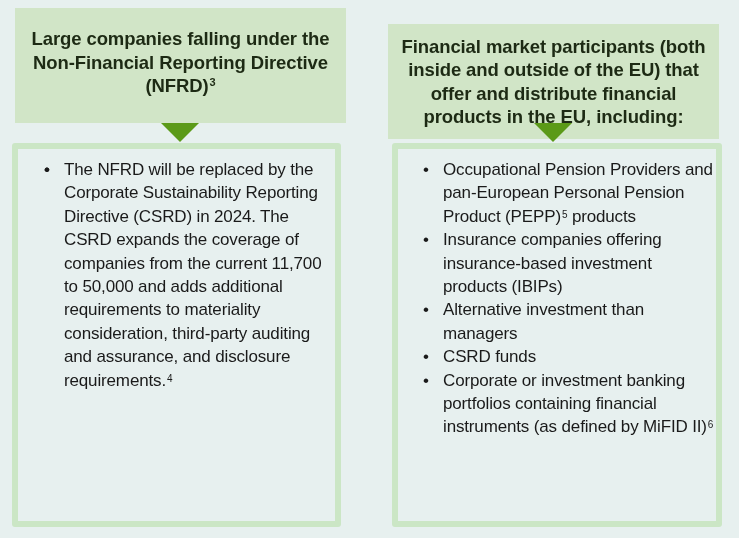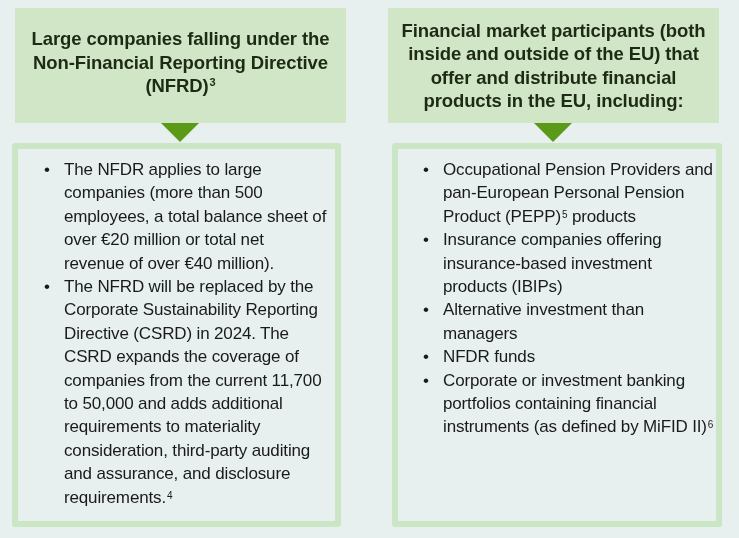--- a/index.html
+++ b/index.html
@@ -19,21 +19,21 @@
     top: 8px;
     height: 115px;
     background: #d1e5c7;
     display: flex;
     align-items: center;
     justify-content: flex-start;
     text-align: center;
     box-sizing: border-box;
   }
   .header-box.left { left: 15px; width: 331px; padding: 0 14px 6px 14px; }
-  .header-box.right { left: 388px; width: 331px; padding: 0 4px; }
+  .header-box.right { left: 388px; width: 331px; padding: 0 4px; margin-top: 16px; }
   .header-text {
     font-weight: bold;
     font-size: 18.5px;
     line-height: 23.5px;
     color: #1d2a14;
     letter-spacing: -0.1px;
   }
   .header-text sup {
     font-size: 11px;
     vertical-align: top;
@@ -99,21 +99,20 @@
 <body>
 
 <div class="header-box left">
   <div class="header-text"><span>Large companies falling under the Non-Financial Reporting Directive (NFRD)</span><sup>3</sup></div>
 </div>
 <div class="arrow left"></div>
 <div class="body-box left">
   <ul class="bullets">
     <li>
       <span class="bullet">•</span>
-      <span>The NFDR applies to large companies (more than 500 employees, a total balance sheet of over €20 million or total net revenue of over €40 million).</span>
     </li>
     <li>
       <span class="bullet">•</span>
       <span>The NFRD will be replaced by the Corporate Sustainability Reporting Directive (CSRD) in 2024. The CSRD expands the coverage of companies from the current 11,700 to 50,000 and adds additional requirements to materiality consideration, third-party auditing and assurance, and disclosure requirements.</span><sup>4</sup>
     </li>
   </ul>
 </div>
 
 <div class="header-box right">
   <div class="header-text">Financial market participants (both inside and outside of the EU) that offer and distribute financial products in the EU, including:</div>
@@ -128,20 +127,20 @@
     <li>
       <span class="bullet">•</span>
       <span>Insurance companies offering insurance-based investment products (IBIPs)</span>
     </li>
     <li>
       <span class="bullet">•</span>
       <span>Alternative investment than managers</span>
     </li>
     <li>
       <span class="bullet">•</span>
-      <span>NFDR funds</span>
+      <span>CSRD funds</span>
     </li>
     <li>
       <span class="bullet">•</span>
       <span>Corporate or investment banking portfolios containing financial instruments (as defined by MiFID II)</span><sup>6</sup>
     </li>
   </ul>
 </div>
 
 </body></html>

